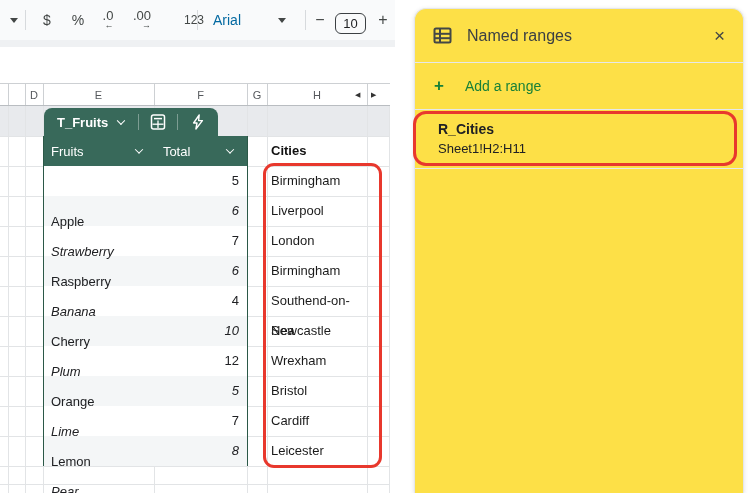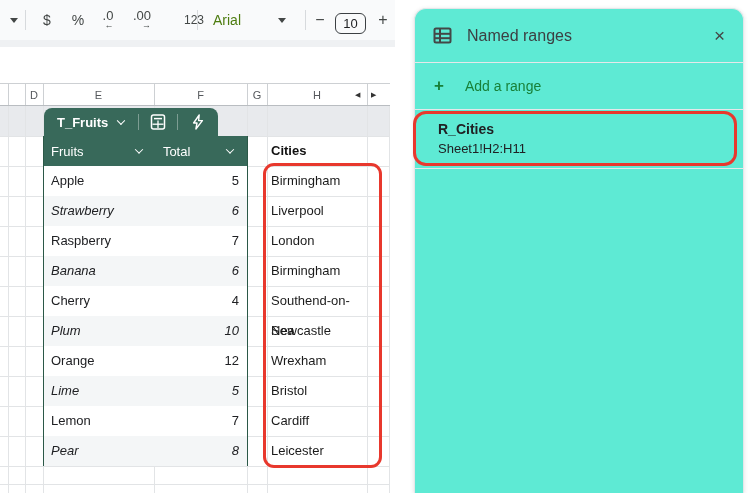--- a/index.html
+++ b/index.html
@@ -45,36 +45,36 @@
           transform:rotate(45deg) translate(-1px,-1px); display:inline-block; }
   .tab-sep { width:1px; height:16px; background:rgba(255,255,255,.35); }
   #fruit-table { position:absolute; left:43px; top:30px; width:205px; height:330px; background:#fff;
                  border-left:1px solid var(--greenBorder); border-right:1px solid var(--greenBorder);
                  border-bottom:1px solid var(--greenBorder); z-index:2; }
   #fruit-header { display:flex; height:30px; background:var(--green); color:#fff; font-size:13px; }
   .fh-cell { display:flex; align-items:center; }
   .fh-cell .lbl { font-weight:500; }
   .frow { display:flex; height:30px; line-height:30px; font-size:13px; color:#202124; }
   .frow.band { background:var(--rowBand);font-style:italic; }
-  .fname { padding-left:7px; }
+  .fname { padding-left:7px;margin-top:41px; }
   .fval { margin-left:auto; padding-right:8px; }
 
   
   #cities-header { position:absolute; left:271px; top:30px; height:30px; line-height:30px;
                    font-size:13px; font-weight:700; color:#111; z-index:1; }
   .city-cell { position:absolute; left:271px; width:95px; height:30px; line-height:30px;
                font-size:13px; color:#1b1b1b; z-index:1; }
 
   
   .red-box { position:absolute; border:3px solid var(--red); border-radius:11px; z-index:6; pointer-events:none; }
   #red-box-cities { left:263px; top:57px; width:119px; height:305px; }
 
   
   #panel-region { position:absolute; left:397px; top:0; width:353px; height:493px; background:#fff; }
-  #panel { position:absolute; left:17px; top:8px; width:330px; height:485px; background:#5eead4;
+  #panel { position:absolute; left:17px; top:8px; width:330px; height:485px; background:#fde047;
            border:1px solid #e4e6e9; border-bottom:none; border-radius:12px 12px 0 0;
            box-shadow:0 1px 4px rgba(60,64,67,.16); }
   #panel-header { display:flex; align-items:center; height:53px; padding:0 18px; }
   #panel-title { font-size:16px; color:#3c4043; margin-left:15px; }
   #panel-close { margin-left:auto; font-size:19px; color:#444746; line-height:1; cursor:default; }
   .pdivider { height:1px; background:#e6e8ea; width:100%; }
   #add-range-row { display:flex; align-items:center; height:46px; padding-left:19px; color:var(--addGreen); }
   #add-range-plus { font-size:17px; font-weight:600; }
   #add-range-label { font-size:14px; font-weight:500; margin-left:21px; }
   .nr-entry { padding:10px 0 11px 23px; }
@@ -103,21 +103,21 @@
           </span>
       </div>
       <div class="tb-item" style="left:127px;width:30px;">
         <span class="dec-icon">
             <span class="main">.00</span>
             <span class="arr">→</span>
           </span>
       </div>
       <div class="tb-item" style="left:180px;width:28px;font-size:12px;font-weight:500;">123</div>
       <div class="tb-sep" style="left:197px;"></div>
-      <div class="tb-item" style="left:208px;width:64px;justify-content:flex-start;padding-left:5px;color:#4d7c0f;">Arial</div>
+      <div class="tb-item" style="left:208px;width:64px;justify-content:flex-start;padding-left:5px;color:#0369a1;">Arial</div>
       <div class="tb-item" style="left:274px;width:16px;">
           <span class="tb-caret"></span>
         </div>
       <div class="tb-sep" style="left:305px;"></div>
       <div class="tb-item" style="left:312px;width:16px;font-size:16px;">−</div>
       <div id="font-size-box">10</div>
       <div class="tb-item" style="left:375px;width:16px;font-size:16px;">+</div>
     </div>
     <div id="toolbar-edge"></div>
 

